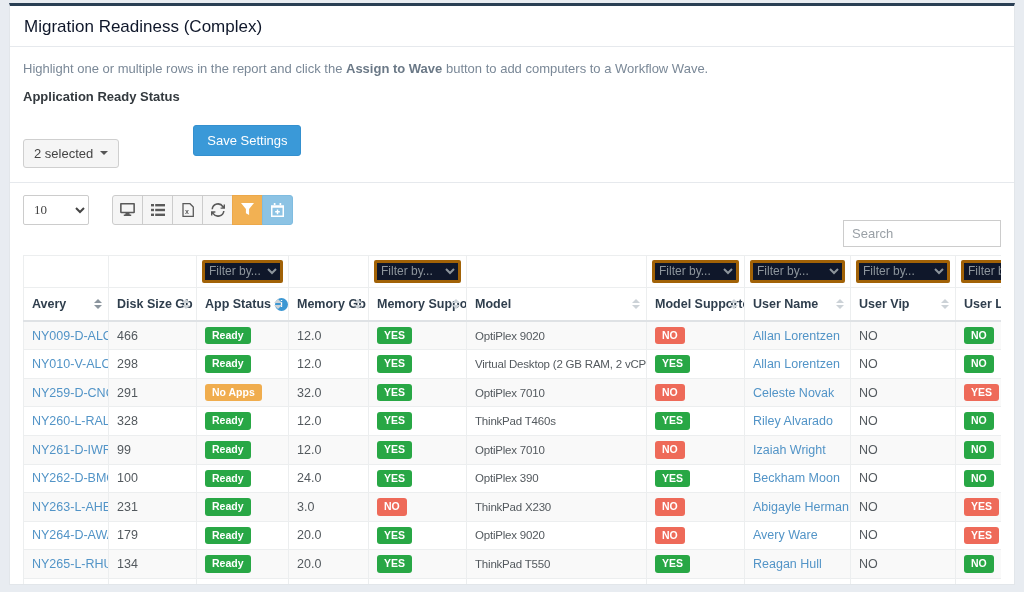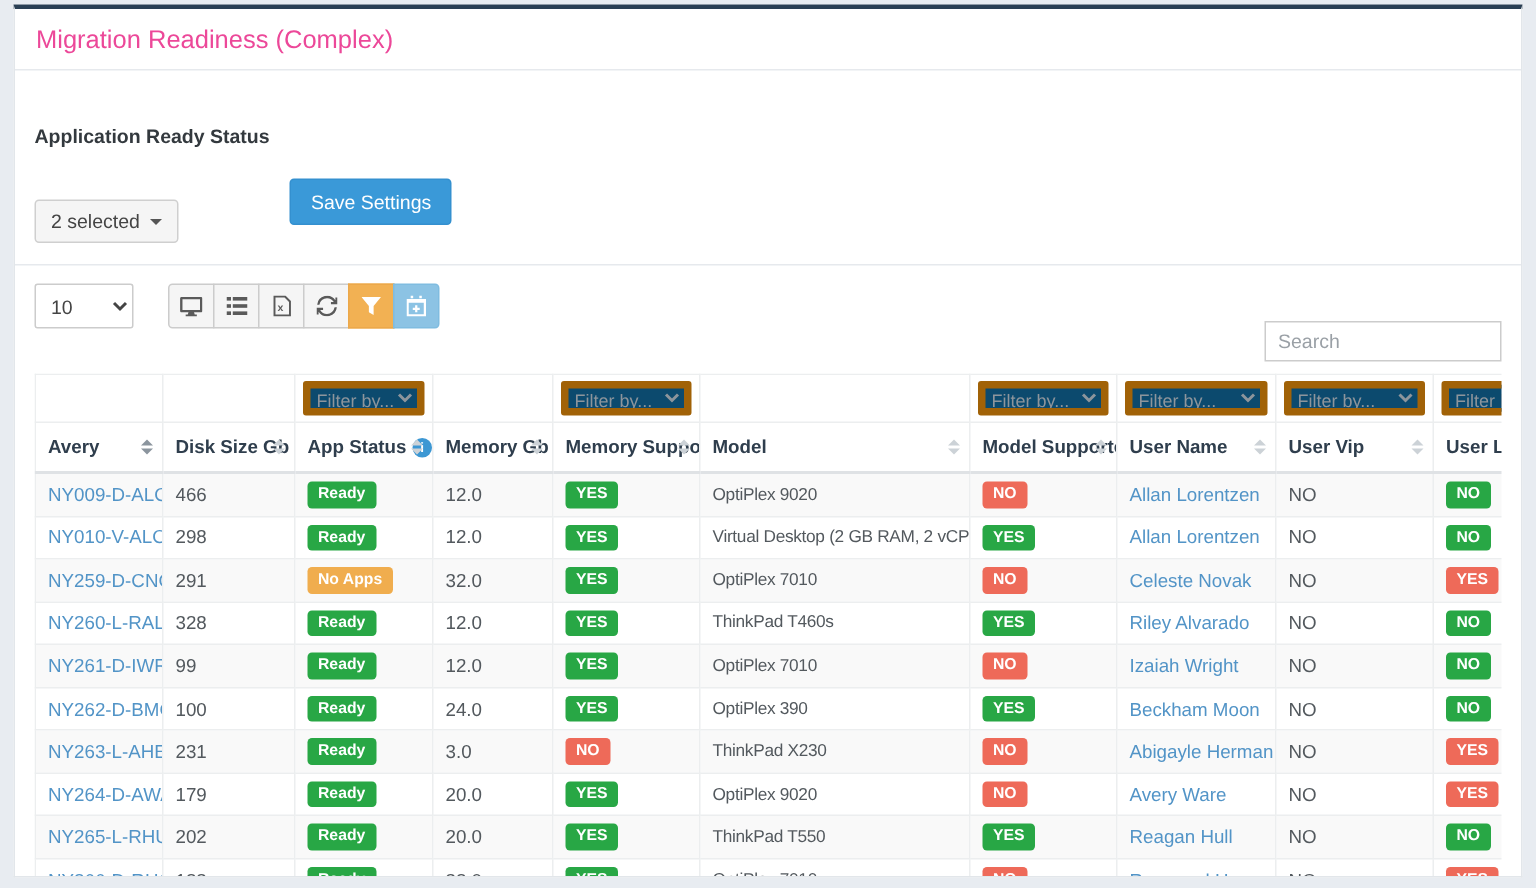--- a/index.html
+++ b/index.html
@@ -8,47 +8,47 @@
     background:#e8ecf1;
     font-family:"Liberation Sans","DejaVu Sans",sans-serif;
     font-size:13px; color:#53595e;
     padding:3px 9px;
   }
   .panel {
     background:#fff; border:1px solid #e2e6ea; border-top:3px solid #2a3f54;
     height:582px; overflow:hidden;
   }
   .panel-title {
-    padding:11px 14px 9px 14px; font-size:17px; color:#ec4899;
+    padding:11px 14px 9px 14px; font-size:17px; color:#0f172a;
     border-bottom:1px solid #e6e9ed;
   }
   .panel-body { padding:10px 13px 0 13px; }
   .desc { color:#7a8897; line-height:1.45; margin-top:3px; }
   .desc b { color:#6b7987; }
-  .section-label { font-weight:bold; color:#33393e; margin-top:26px; font-size:13px; }
+  .section-label { font-weight:bold; color:#33393e; margin-top:10px; font-size:13px; }
   .controls-row { display:flex; align-items:center; margin-top:9px; }
   .btn-dropdown {
     background:#f5f5f5; border:1px solid #cfcfcf; border-radius:3px;
     padding:6px 10px; font-size:13px; color:#444; cursor:pointer;
     display:inline-flex; align-items:center; gap:7px;
     font-family:inherit;
     margin-top:26px;
   }
   .caret { width:0; height:0; border-left:4px solid transparent; border-right:4px solid transparent; border-top:4px solid #555; display:inline-block; }
   .btn-primary {
     background:#3a99d8; border:1px solid #3490cf; border-radius:3px; color:#fff;
     padding:7px 13px; font-size:13px; cursor:pointer; margin-left:74px;
     font-family:inherit;
   }
   .hr { border:none; border-top:1px solid #e6e9ed; margin:14px -13px 0 -13px; }
 
   .toolbar { display:flex; align-items:flex-start; margin-top:12px; }
   .len-select-wrap select {
     width:66px; height:30px; border:1px solid #ccc; border-radius:2px;
-    font-size:13px; color:#444; padding:0 6px; background:#fff; font-family:Liberation Sans, sans-serif;
+    font-size:13px; color:#444; padding:0 6px; background:#fff; font-family:Liberation Serif, serif;
   }
   .btn-group { display:inline-flex; margin-left:23px; }
   .tool-btn {
     width:31px; height:30px; background:#f5f5f5; border:1px solid #ccc;
     display:inline-flex; align-items:center; justify-content:center;
     color:#5a5a5a; cursor:pointer; margin-left:-1px;
   }
   .tool-btn:first-child { border-radius:3px 0 0 3px; margin-left:0; }
   .tool-btn:last-child { border-radius:0 3px 3px 0; }
   .tool-btn.warning { background:#f2b153; border-color:#eca84a; color:#fff; }
@@ -62,22 +62,22 @@
   .search-wrap input::placeholder { color:#9aa0a6; }
 
   .table-scroll { overflow:hidden; margin-top:8px; width:100%; }
   table.report { border-collapse:collapse; table-layout:fixed; width:1042px; }
   table.report th, table.report td {
     border:1px solid #eceeef; text-align:left; vertical-align:middle;
     white-space:nowrap; overflow:hidden;
   }
   tr.filter-row th { padding:4px 5px; height:31px; background:#fff; }
   tr.filter-row select {
-    width:100%; height:23px; border:5px solid #a16207; border-radius:2px;
-    font-size:12px; color:#8d959c; background:#0c4a6e; font-family:inherit;
+    width:100%; height:23px; border:3px solid #a16207; border-radius:2px;
+    font-size:12px; color:#8d959c; background:#0f172a; font-family:inherit;
   }
   tr.header-row th {
     padding:9px 8px; font-size:12.5px; font-weight:bold; color:#2f3e4d;
     border-bottom:2px solid #dfe2e5; position:relative;
   }
   .sorticons { position:absolute; right:6px; top:50%; transform:translateY(-50%); display:inline-flex; flex-direction:column; gap:2px; }
   .sorticons i { display:block; width:0; height:0; border-left:4px solid transparent; border-right:4px solid transparent; }
   .sorticons i.up { border-bottom:4px solid #ccd2d7; }
   .sorticons i.dn { border-top:4px solid #ccd2d7; }
   .sorticons.active i.up { border-bottom-color:#8b959e; }
@@ -101,20 +101,21 @@
   .badge-orange { background:#f0ad4e; }
 </style>
 </head>
 <body>
 
 <div class="panel">
   <div class="panel-title">Migration Readiness (Complex)</div>
   <div class="panel-body">
 
     <div class="desc">
+      <div><span>Highlight one or multiple rows in the report and click the </span><b>Assign to Wave</b><span> button to add computers to a Workflow Wave.</span></div>
     </div>
 
     <div class="section-label">Application Ready Status</div>
 
     <div class="controls-row">
       <button class="btn-dropdown">
         <span>2 selected</span>
         <span class="caret"></span>
       </button>
       <button class="btn-primary">Save Settings</button>
@@ -332,21 +333,21 @@
               <td class="c-memory_gb">20.0</td>
               <td class="c-memory_supported"><span class="badge badge-green">YES</span></td>
               <td class="c-model">OptiPlex 9020</td>
               <td class="c-model_supported"><span class="badge badge-red">NO</span></td>
               <td class="c-user_name"><a class="cell-link" href="#">Avery Ware</a></td>
               <td class="c-user_vip">NO</td>
               <td class="c-user_legal_hold"><span class="badge badge-red">YES</span></td>
             </tr>
             <tr>
               <td class="c-name"><a class="cell-link" href="#">NY265-L-RHULL</a></td>
-              <td class="c-disk_size_gb">202</td>
+              <td class="c-disk_size_gb">134</td>
               <td class="c-app_status"><span class="badge badge-green">Ready</span></td>
               <td class="c-memory_gb">20.0</td>
               <td class="c-memory_supported"><span class="badge badge-green">YES</span></td>
               <td class="c-model">ThinkPad T550</td>
               <td class="c-model_supported"><span class="badge badge-green">YES</span></td>
               <td class="c-user_name"><a class="cell-link" href="#">Reagan Hull</a></td>
               <td class="c-user_vip">NO</td>
               <td class="c-user_legal_hold"><span class="badge badge-green">NO</span></td>
             </tr>
             <tr>

